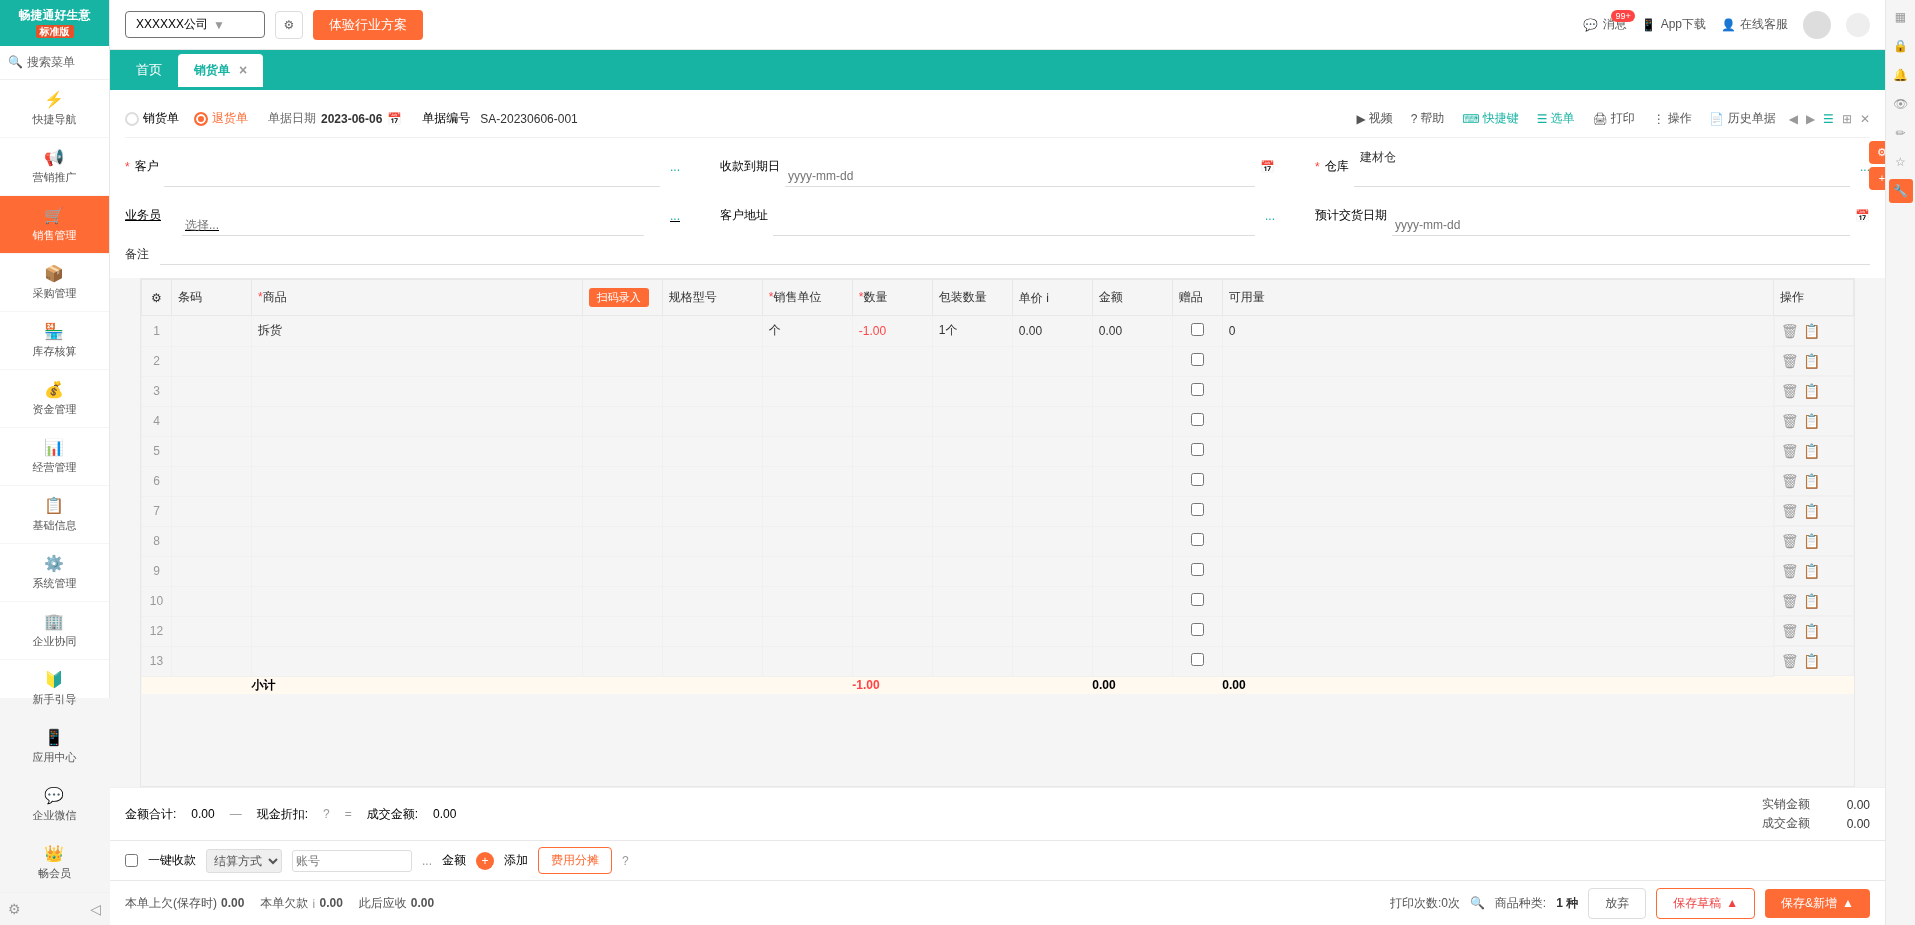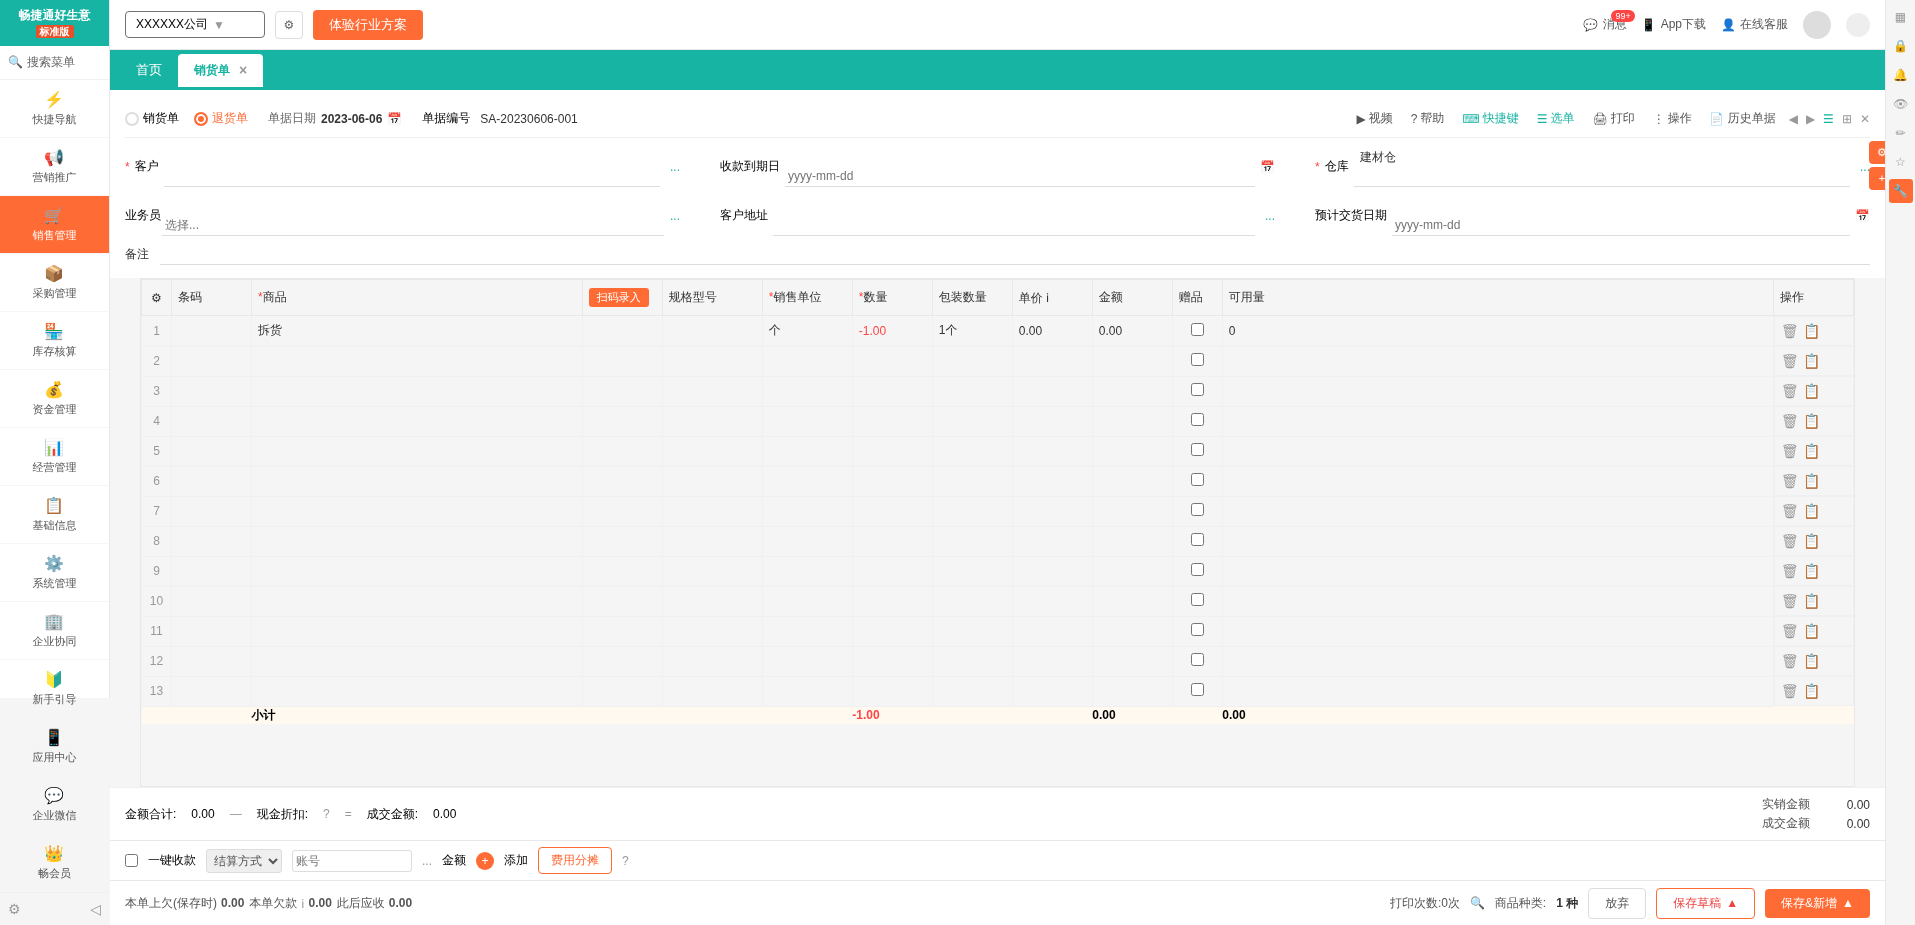--- a/index.html
+++ b/index.html
@@ -67,21 +67,21 @@
     input[type="checkbox"] { cursor: pointer; }
 
     
     .footer-summary { padding: 8px 15px; background: #fff; border-top: 1px solid #f0f0f0; display: flex; align-items: center; gap: 15px; }
 
     
     .bottom-bar { padding: 6px 15px; background: #fff; border-top: 1px solid #e8e8e8; display: flex; align-items: center; gap: 10px; }
     .expense-btn { border: 1px solid #ff6b35; color: #ff6b35; background: #fff; border-radius: 4px; padding: 4px 12px; cursor: pointer; }
 
     
-    .status-bar { height: 45px; background: #fff; border-top: 1px solid #e8e8e8; display: flex; align-items: center; padding: 0 15px; gap: 5px; }
+    .status-bar { height: 45px; background: #fff; border-top: 1px solid #e8e8e8; display: flex; align-items: center; padding: 0 15px; gap: 16px; }
     .status-item { display: flex; align-items: center; gap: 4px; color: #555; }
     .status-actions { margin-left: auto; display: flex; align-items: center; gap: 10px; }
     .discard-btn { border: 1px solid #ddd; background: #fff; color: #555; border-radius: 4px; padding: 6px 16px; cursor: pointer; }
     .save-draft-btn { border: 1px solid #ff6b35; background: #fff; color: #ef4444; border-radius: 4px; padding: 6px 16px; cursor: pointer; display: flex; align-items: center; gap: 5px; }
     .save-new-btn { background: #ff6b35; color: #fff; border: none; border-radius: 4px; padding: 6px 16px; cursor: pointer; display: flex; align-items: center; gap: 5px; }
 
     
     .right-panel { width: 30px; background: #f5f5f5; display: flex; flex-direction: column; align-items: center; padding: 5px 0; gap: 5px; border-left: 1px solid #e8e8e8; }
     .right-panel-item { width: 24px; height: 24px; display: flex; align-items: center; justify-content: center; cursor: pointer; color: #999; border-radius: 3px; }
     .right-panel-item.active { background: #ff6b35; color: #fff; }
@@ -279,21 +279,21 @@
           <span style="position:absolute; left:65px; top:3px; color:#333;">建材仓</span>
           <span class="field-dots">...</span>
           <div style="position:absolute; right:-50px; top:-5px; display:flex; flex-direction:column; gap:3px;">
             <button style="background:#ff6b35; color:#fff; border:none; border-radius:4px 0 0 4px; padding:4px 8px; cursor:pointer; font-size:11px; white-space:nowrap;">⚙ 设置</button>
             <button style="background:#ff6b35; color:#fff; border:none; border-radius:4px 0 0 4px; padding:4px 8px; cursor:pointer; font-size:11px; white-space:nowrap;">+ 物流</button>
           </div>
         </div>
       </div>
 
       <div class="form-row" style="display:flex; align-items:center; margin-bottom:8px;">
-        <div class="form-field" style="flex:1; display:flex; align-items:center; gap:1px; padding-right:20px;">
+        <div class="form-field" style="flex:1; display:flex; align-items:center; gap:21px; padding-right:20px;text-decoration:underline;">
           <span>业务员</span>
           <input type="text" class="field-input" style="flex: 1 1 0%; border-top: none; border-right: none; border-left: none; border-image: initial; border-bottom: 1px solid rgb(221, 221, 221); padding: 3px; outline: none; color: #8b5cf6; min-width: 200px;" placeholder="选择...">
           <span class="field-dots">...</span>
         </div>
         <div class="form-field" style="flex:1; display:flex; align-items:center; gap:5px; padding:0 20px;">
           <span>客户地址</span>
           <input type="text" class="field-input" style="flex: 1 1 0%; border-top: none; border-right: none; border-left: none; border-image: initial; border-bottom: 1px solid rgb(221, 221, 221); padding: 3px; outline: none; min-width: 200px;">
           <span class="field-dots">...</span>
         </div>
         <div class="form-field" style="flex:1; display:flex; align-items:center; gap:5px; padding-left:20px;">
@@ -506,38 +506,20 @@
       <td></td>
       <td></td>
       <td class="checkbox-cell"><input type="checkbox" style=""></td>
       <td></td>
       <td style="display:flex; gap:5px; align-items:center;">
         <span style="cursor:pointer; color:#999; font-size:14px;">🗑</span>
         <span style="cursor:pointer; color:#999; font-size:14px;">📋</span>
       </td>
     </tr>
             <tr>
-      <td class="row-num">11</td>
-      <td></td>
-      <td></td>
-      <td></td>
-      <td></td>
-      <td></td>
-      <td style=""></td>
-      <td></td>
-      <td></td>
-      <td></td>
-      <td class="checkbox-cell"><input type="checkbox" style=""></td>
-      <td></td>
-      <td style="display:flex; gap:5px; align-items:center;">
-        <span style="cursor:pointer; color:#999; font-size:14px;">🗑</span>
-        <span style="cursor:pointer; color:#999; font-size:14px;">📋</span>
-      </td>
-    </tr>
-            <tr>
       <td class="row-num">12</td>
       <td></td>
       <td></td>
       <td></td>
       <td></td>
       <td></td>
       <td style=""></td>
       <td></td>
       <td></td>
       <td></td>

